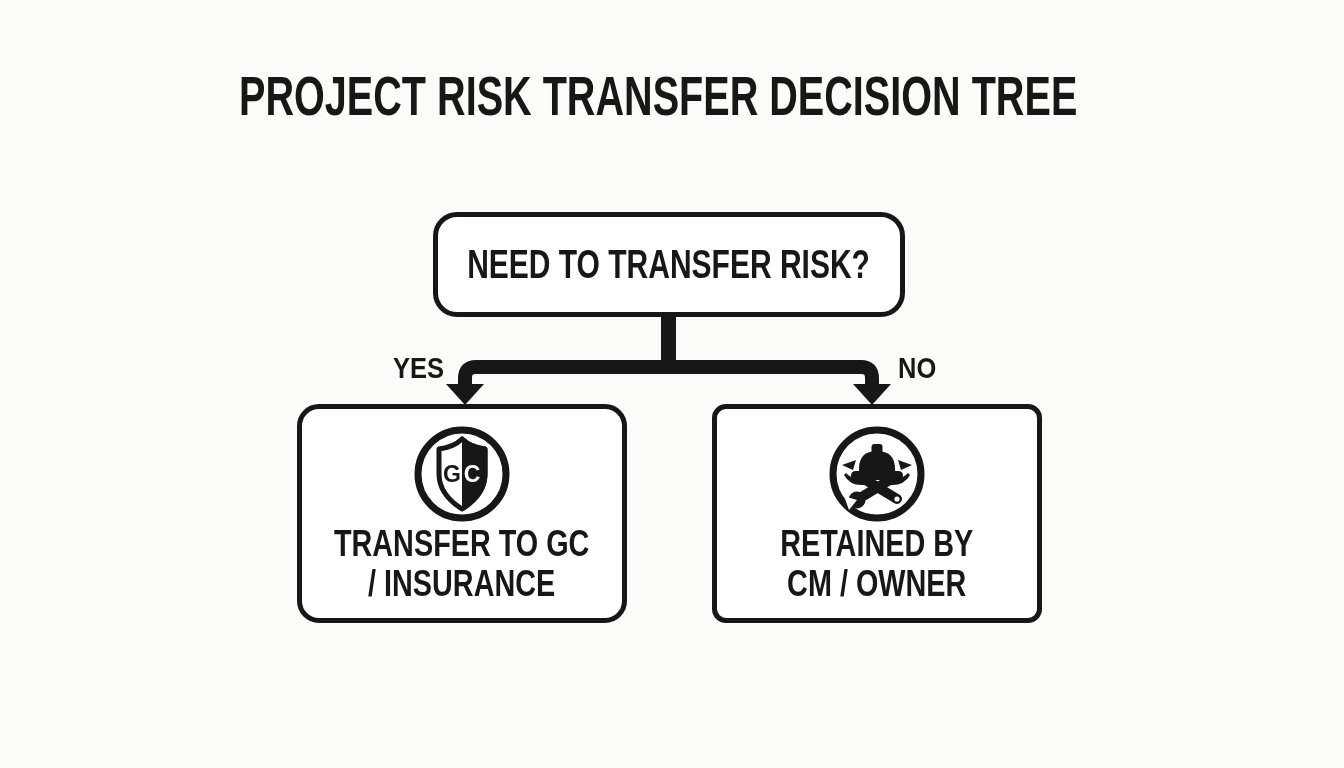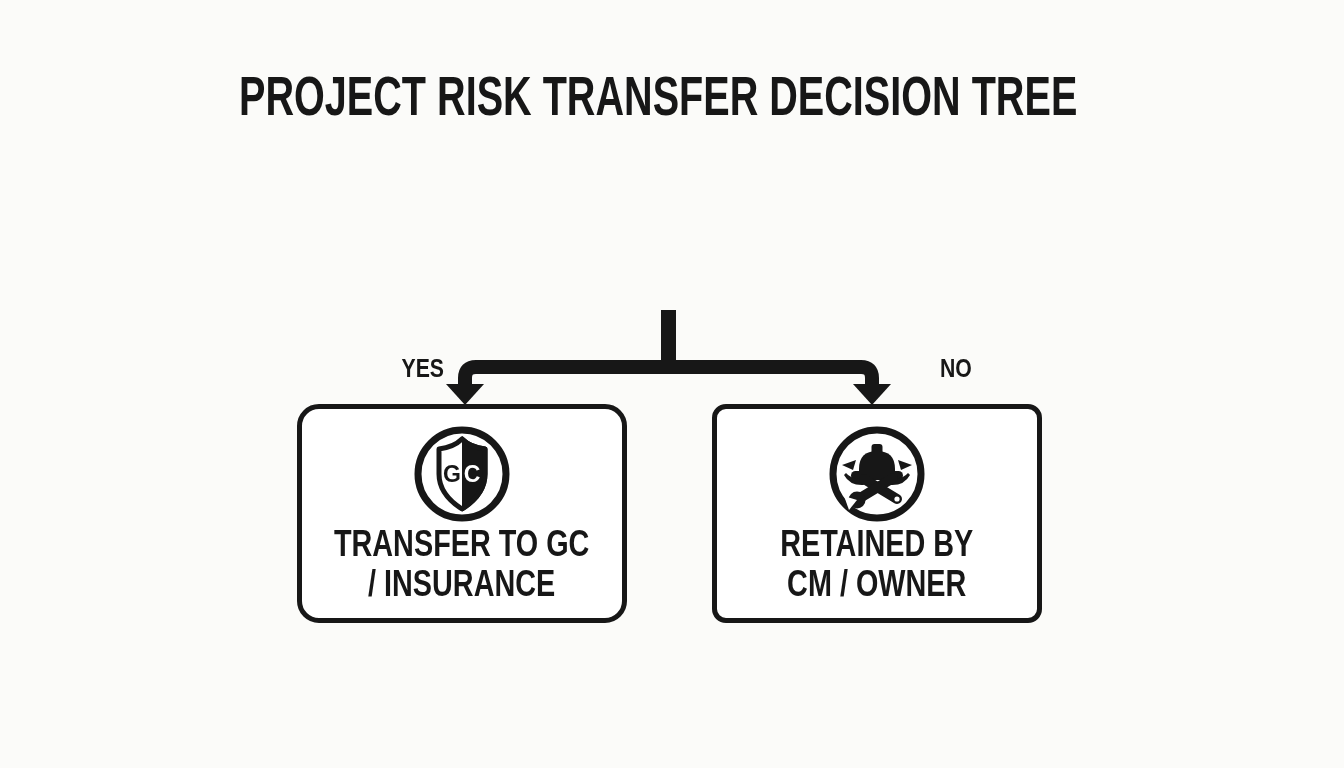--- a/index.html
+++ b/index.html
@@ -41,26 +41,26 @@
   .outcome-left{left:297px;}
   .outcome-right{left:712px;border-radius:14px;}
   .outcome .icon{width:100px;height:100px;margin-top:15px;flex:0 0 auto;}
   .outcome-text{text-align:center;}
   .outcome-text span{
     display:block;font-size:36px;font-weight:bold;line-height:40px;white-space:nowrap;
     transform:scaleX(0.80);transform-origin:center;
   }
   
   .branch-label{
-    position:absolute;top:351px;font-size:25px;font-weight:bold;line-height:34px;
+    position:absolute;top:351px;font-size:30px;font-weight:bold;line-height:34px;
   }
   .branch-label span{display:inline-block;transform:scaleX(0.85);}
   .label-yes{left:340px;width:104px;text-align:right;}
   .label-yes span{transform-origin:right center;}
-  .label-no{left:940px;width:104px;text-align:left;}
+  .label-no{left:868px;width:104px;text-align:center;}
   .label-no span{transform-origin:left center;}
   
   .connector{position:absolute;left:0;top:0;width:1344px;height:768px;pointer-events:none;}
 </style>
 </head>
 <body>
 
 <div class="canvas">
 
   <div class="title">
@@ -70,20 +70,23 @@
   <svg class="connector" viewBox="0 0 1344 768" xmlns="http://www.w3.org/2000/svg">
 
     <rect x="661" y="310" width="15" height="60" fill="#171717"></rect>
 
     <path d="M465,387 L465,378 Q465,367 476,367 L861,367 Q872,367 872,378 L872,387" fill="none" stroke="#171717" stroke-width="14"></path>
 
     <polygon points="446,384 484,384 465,405" fill="#171717"></polygon>
     <polygon points="853,384 891,384 872,405" fill="#171717"></polygon>
   </svg>
 
+  <div class="node root-node">
+    <span>NEED TO TRANSFER RISK?</span>
+  </div>
 
   <div class="branch-label label-yes">
     <span>YES</span>
   </div>
   <div class="branch-label label-no">
     <span>NO</span>
   </div>
 
   <div class="node outcome outcome-left">
     <svg class="icon" viewBox="0 0 100 100" xmlns="http://www.w3.org/2000/svg">

